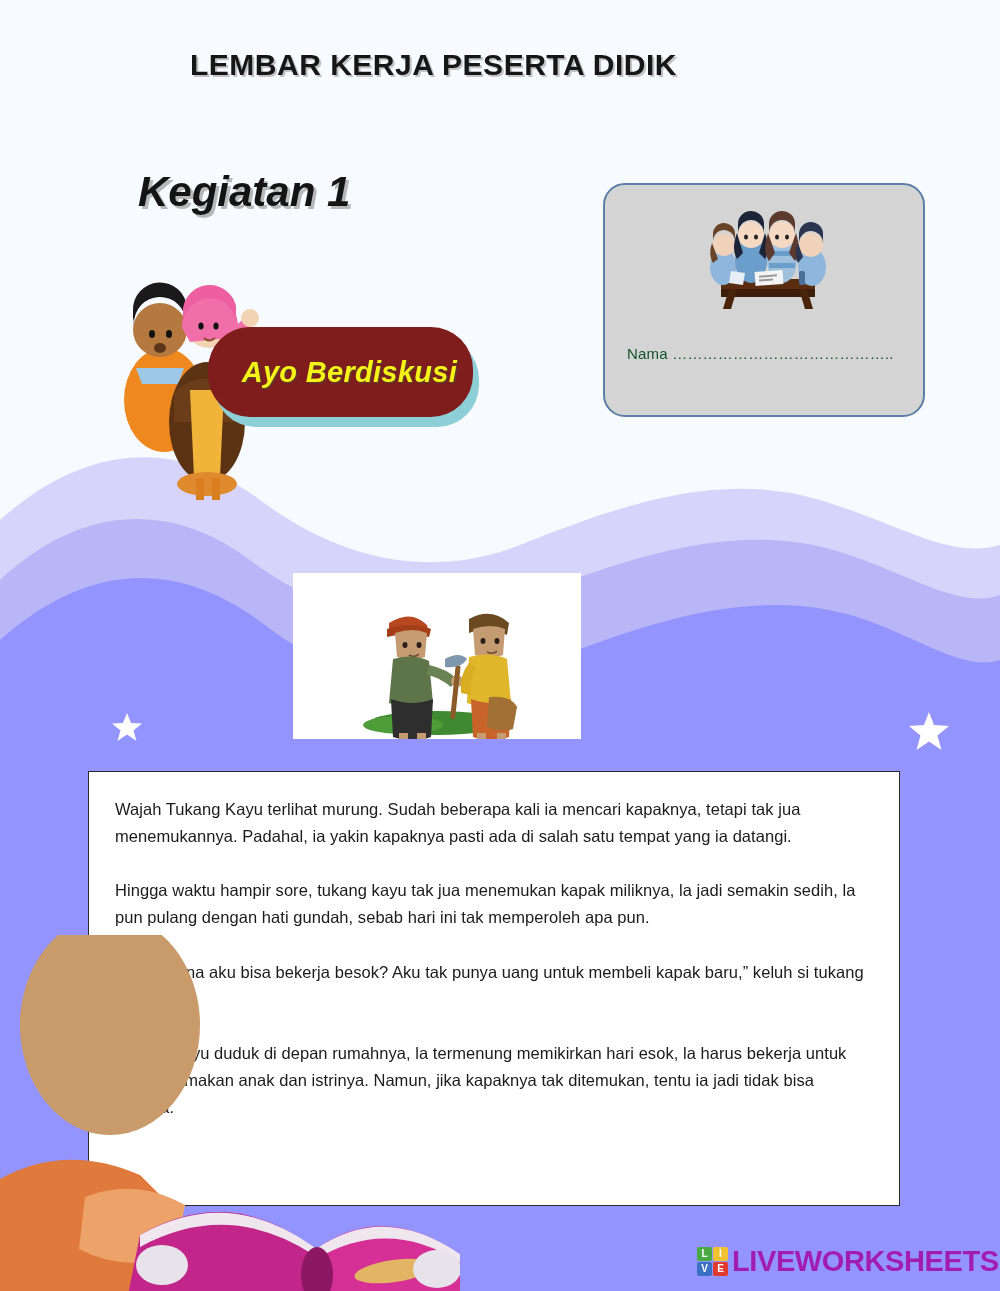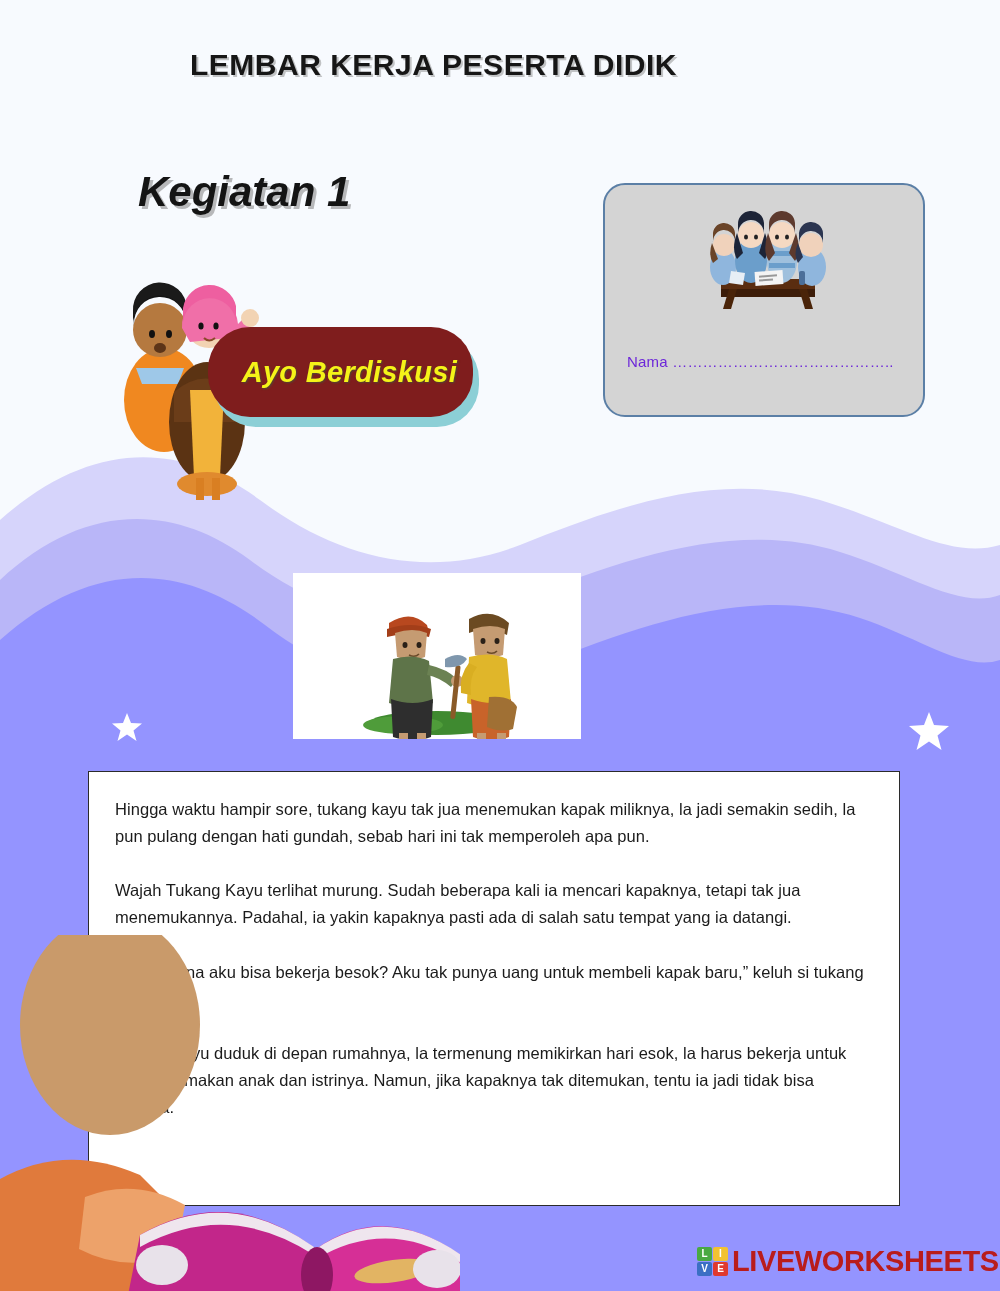--- a/index.html
+++ b/index.html
@@ -116,23 +116,23 @@
   .name-card-img {
     position: absolute;
     left: 88px;
     top: 20px;
     width: 150px;
     height: 120px;
   }
   .name-line {
     position: absolute;
     left: 22px;
-    top: 168px;
+    top: 160px;
     font-size: 15px;
-    color: #6d28d9;
+    color: #14532d;
     letter-spacing: 0.2px;
   }
 
   
   .story-picture {
     position: absolute;
     left: 293px;
     top: 573px;
     width: 288px;
     height: 166px;
@@ -201,21 +201,21 @@
     border-radius: 2px;
     line-height: 1;
   }
   .lw-l { background: #49a942; }
   .lw-i { background: #f2c230; }
   .lw-v { background: #3b6fc4; }
   .lw-e { background: #e0392f; }
   .lw-word {
     font-size: 29px;
     font-weight: bold;
-    color: #b91c1c;
+    color: #a21caf;
     letter-spacing: -0.4px;
   }
 </style>
 </head>
 <body>
 
 <div class="page">
 
   <svg class="bg-layer" viewBox="0 0 1000 1291" preserveAspectRatio="none">
     <rect x="0" y="0" width="1000" height="1291" fill="#f7fafe"></rect>
@@ -336,22 +336,22 @@
       <path d="M196,124 q22,-2 28,10 l-4,22 q-12,4 -26,-2 z" fill="#a07034"></path>
       <rect x="184" y="160" width="9" height="22" fill="#c59b72"></rect>
       <rect x="204" y="160" width="9" height="22" fill="#c59b72"></rect>
 
       <rect x="160" y="92" width="5" height="54" rx="2" fill="#8a5a28" transform="rotate(6 162 118)"></rect>
       <path d="M152,86 q14,-8 22,0 q-6,10 -22,8 z" fill="#7f97ad"></path>
     </svg>
   </div>
 
   <div class="story-box">
+    <p class="story-par">Wajah Tukang Kayu terlihat murung. Sudah beberapa kali ia mencari kapaknya, tetapi tak jua menemukannya. Padahal, ia yakin kapaknya pasti ada di salah satu tempat yang ia datangi.</p>
     <p class="story-par">Hingga waktu hampir sore, tukang kayu tak jua menemukan kapak miliknya, la jadi semakin sedih, la pun pulang dengan hati gundah, sebab hari ini tak memperoleh apa pun.</p>
-    <p class="story-par">Wajah Tukang Kayu terlihat murung. Sudah beberapa kali ia mencari kapaknya, tetapi tak jua menemukannya. Padahal, ia yakin kapaknya pasti ada di salah satu tempat yang ia datangi.</p>
     <p class="story-par">“Bagaimana aku bisa bekerja besok? Aku tak punya uang untuk membeli kapak baru,” keluh si tukang kayu.</p>
     <p class="story-par">Tukang kayu duduk di depan rumahnya, la termenung memikirkan hari esok, la harus bekerja untuk memberi makan anak dan istrinya. Namun, jika kapaknya tak ditemukan, tentu ia jadi tidak bisa bekerja.</p>
   </div>
 
   <svg class="figure-clip" viewBox="0 0 470 360">
     <ellipse cx="120" cy="90" rx="90" ry="110" fill="#c99a6a"></ellipse>
     <path d="M0,250 q70,-45 150,-10 l40,40 l-20,80 L0,360 Z" fill="#e07a3c"></path>
     <path d="M95,262 q50,-20 100,8 l-10,50 q-50,18 -96,-6 z" fill="#eda26a"></path>
     <path d="M150,300 q90,-52 176,14 l-8,46 l-180,0 z" fill="#c2268a"></path>
     <path d="M326,314 q70,-50 150,10 l-4,36 l-150,0 z" fill="#d62f96"></path>

